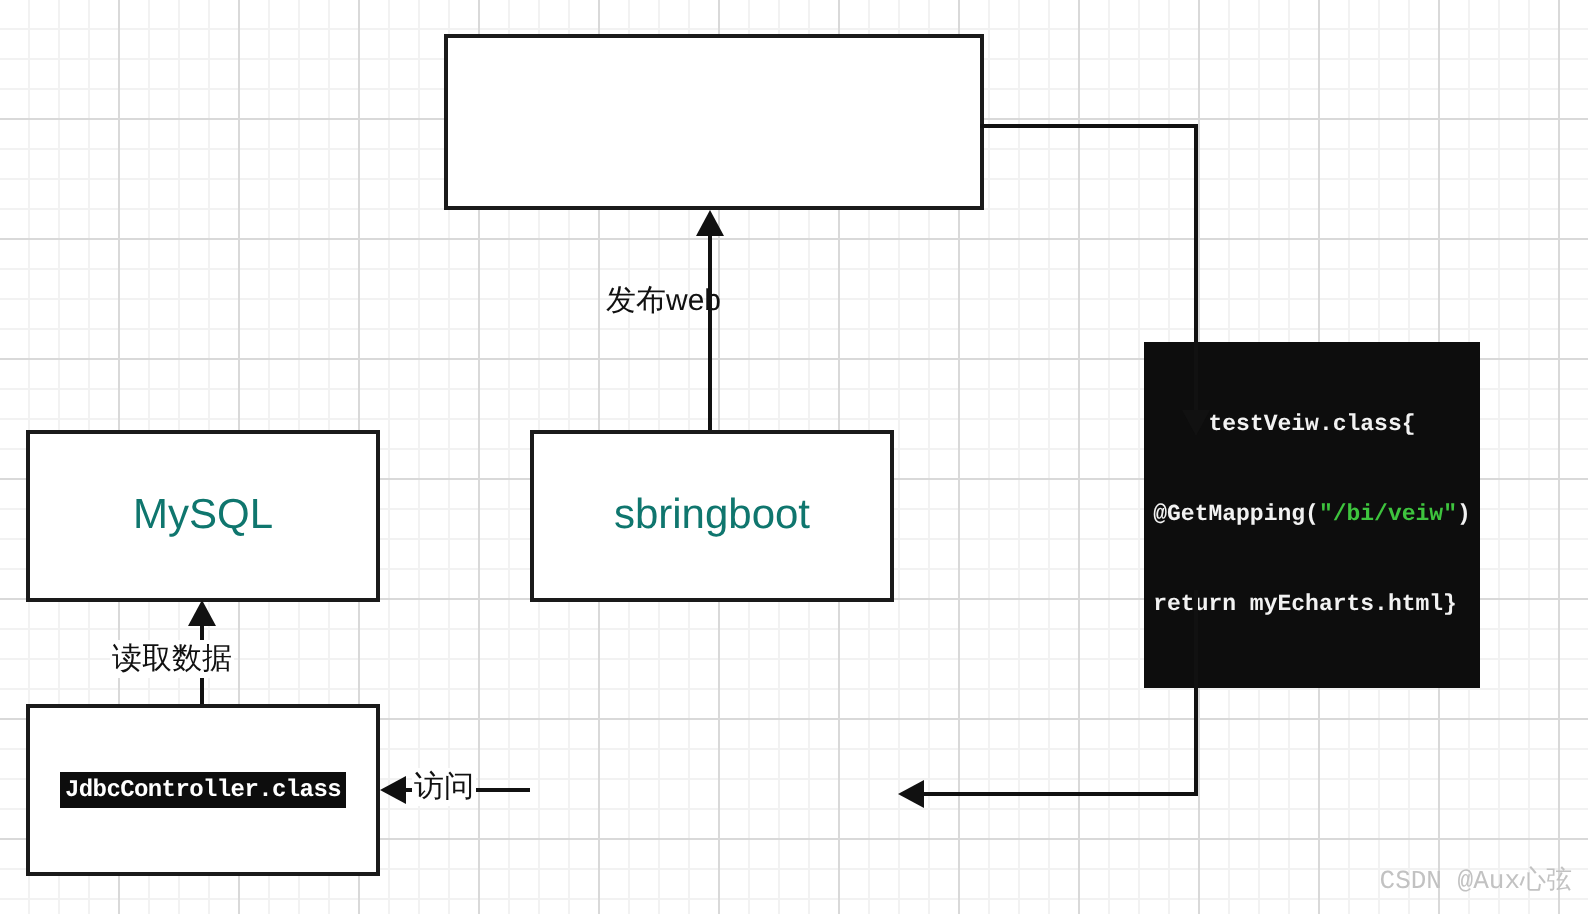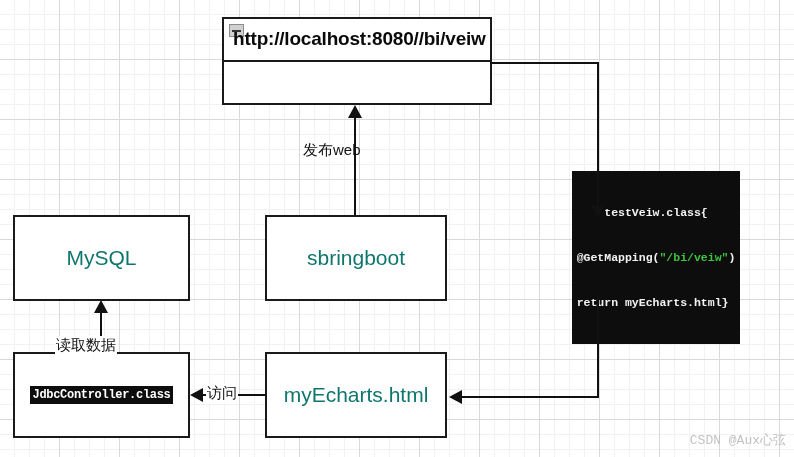--- a/index.html
+++ b/index.html
@@ -174,42 +174,35 @@
     color: #c2c2c2;
     white-space: nowrap;
   }
 </style>
 </head>
 <body>
 
 <div id="canvas">
 
   <div class="node" id="url-window">
-    <div id="url-bar">
-      <span class="minimize-icon"></span>
-      <span id="url-text">http://localhost:8080//bi/veiw</span>
-    </div>
     <div id="url-body"></div>
   </div>
 
   <div class="node" id="mysql-box">
     <span class="node-label">MySQL</span>
   </div>
 
   <div class="node" id="springboot-box">
     <span class="node-label">sbringboot</span>
   </div>
 
   <div class="node" id="controller-box">
     <span id="controller-chip">JdbcController.class</span>
   </div>
 
-  <div class="node" id="echarts-box">
-    <span class="node-label">myEcharts.html</span>
-  </div>
 
   <div class="node" id="testveiw-box">
     <div class="code-block" id="testveiw-code">
       <div class="code-line-1">testVeiw.class{</div>
       <div><span>@GetMapping(</span><span class="str">"/bi/veiw"</span><span>)</span></div>
       <div>return myEcharts.html}</div>
     </div>
   </div>
 
   <div class="line line-v" style="left:354px; top:118px; height:97px;"></div>
@@ -223,17 +216,17 @@
   <div class="line line-v" style="left:597px; top:295px; height:103px;"></div>
   <div class="line line-h" style="left:462px; top:396px; width:137px;"></div>
   <div class="arrowhead arrow-left" style="left:449px; top:390px;"></div>
 
   <div class="line line-h" style="left:203px; top:394px; width:62px;"></div>
   <div class="arrowhead arrow-left" style="left:190px; top:388px;"></div>
   <div class="edge-label" style="left:206px; top:384px; background:#ffffff; padding:0 1px;">访问</div>
 
   <div class="line line-v" style="left:100px; top:313px; height:39px;"></div>
   <div class="arrowhead arrow-up" style="left:94px; top:300px;"></div>
-  <div class="edge-label" style="left:55px; top:336px; background:#ffffff; padding:0 1px;">读取数据</div>
+  <div class="edge-label" style="left:55px; top:320px; background:#ffffff; padding:0 1px;">读取数据</div>
 
   <div id="watermark">CSDN @Aux心弦</div>
 
 </div>
 
 </body></html>

